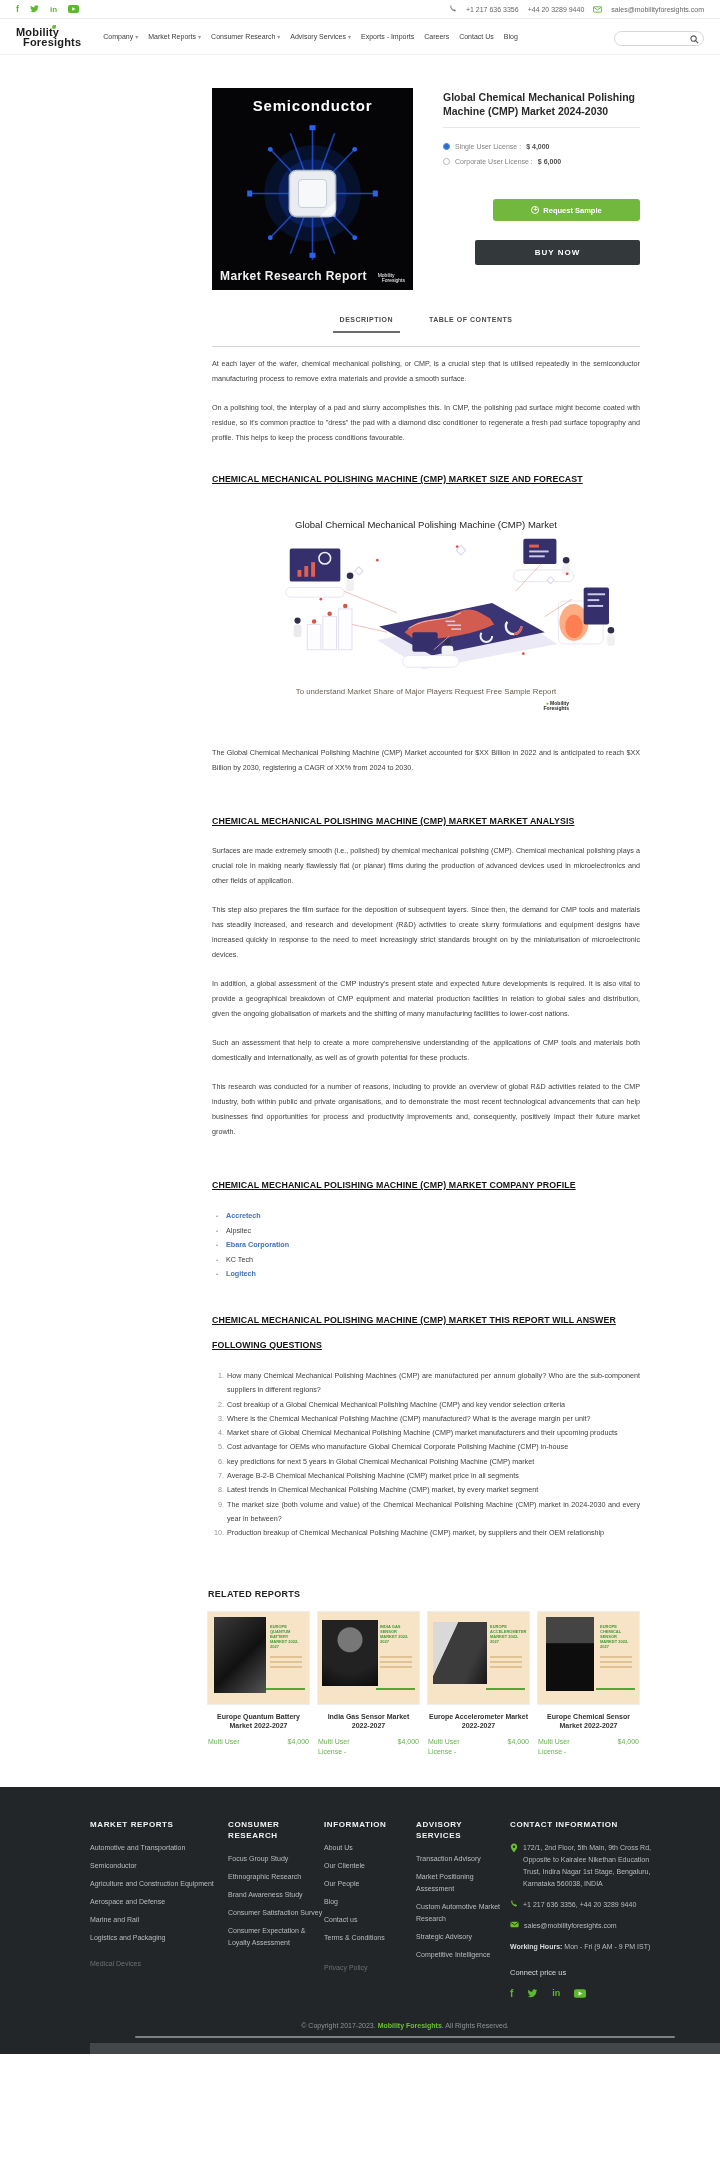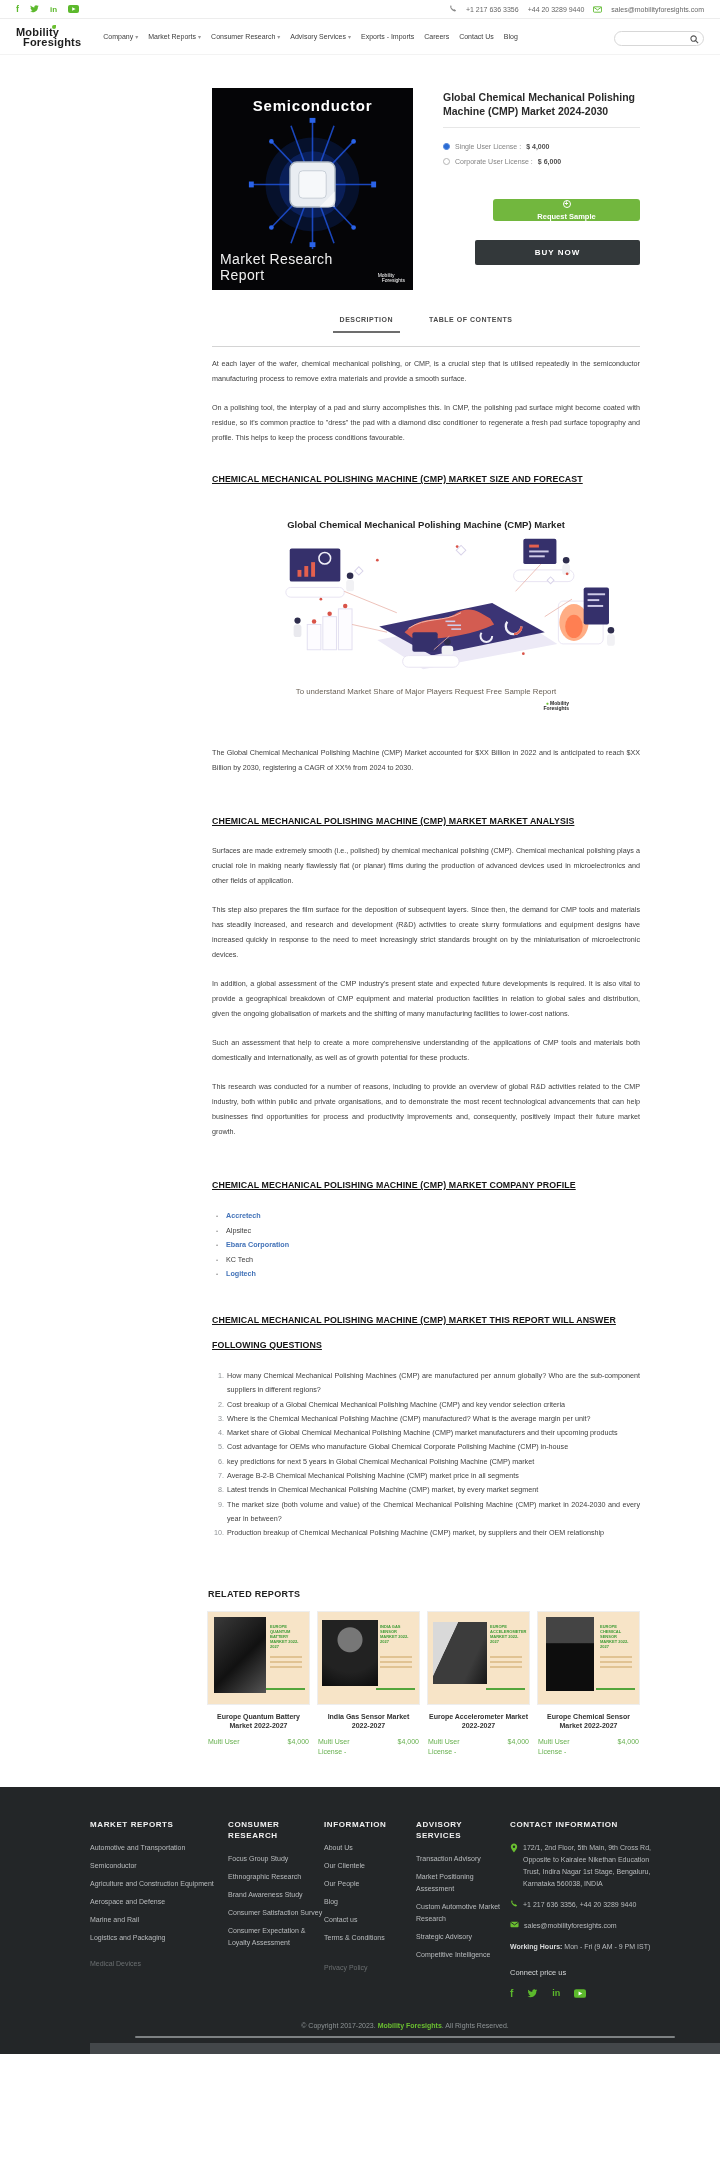--- a/index.html
+++ b/index.html
@@ -24,33 +24,33 @@
   .search-wrap { margin-left:auto; position:relative; }
   .search-input { width: 90px; height: 15px; border: 1px solid #d7d7d7; border-radius: 9px; outline:none; padding: 0 16px 0 7px; font-size:7px; }
   .search-ic { position:absolute; right:5px; top:3px; }
 
   
   .product { margin: 33px 0 0 212px; width: 428px; display:flex; gap: 30px; }
   .cover { width: 201px; height: 202px; background: #050507; display:flex; flex-direction:column; flex-shrink:0; }
   .cover-heading { color:#fff; font-size:15px; font-weight:600; letter-spacing:.8px; text-align:center; margin-top: 9px; }
   .cover svg { flex: 1; }
   .cover-bottom { display:flex; justify-content:space-between; align-items:flex-end; padding: 0 8px 7px 8px; }
-  .cover-footer { color:#f0f0f0; font-size:14px; letter-spacing:.4px; font-weight:400; }
+  .cover-footer { color:#f0f0f0; font-size:12px; letter-spacing:.4px; font-weight:700; }
   .cover-brand { color:#fff; font-size:5px; line-height:5px; text-align:left; }
   .cover-brand .b2 { margin-left:4px; }
   .pr-right { flex:1; display:flex; flex-direction:column; }
   .pr-title { font-size:10.5px; font-weight:bold; color:#2b2b2b; line-height:14px; margin-top:2px; }
   .pr-divider { border-top:1px solid #e7e7e7; margin: 9px 0 11px; }
   .license { display:flex; align-items:center; gap:5px; font-size:7px; color:#848484; height:15px; }
   .radio { width:7px; height:7px; border-radius:50%; border:1px solid #b5b5b5; background:#fff; flex-shrink:0; }
   .radio.sel { border:1px solid #2a6bd4; background: radial-gradient(circle, #2a6bd4 0 2.2px, #fff 2.6px); }
   .license .price { color:#4f4f4f; font-weight:bold; }
   .btn-sample { margin-top: 30px; margin-left:auto; width: 147px; height: 22px; background:#72b73e; color:#fff;
                 font-size:7.5px; font-weight:bold; display:flex; align-items:center; justify-content:center; gap:4px;
-                border:none; border-radius:3px; cursor:pointer;flex-direction:column; }
+                border:none; border-radius:3px; cursor:pointer; }
   .plus-ic { width:8px; height:8px; border-radius:50%; border:1px solid #fff; display:inline-flex; align-items:center; justify-content:center; font-size:6.5px; line-height:6px; }
   .btn-buy { margin-top: 19px; margin-left:auto; width: 165px; height: 25px; background:#33383a; color:#fff;
              font-size:8px; font-weight:bold; letter-spacing:1px; border:none; border-radius:2px; cursor:pointer; }
 
   
   .tabs { margin: 26px 0 0 212px; width: 428px; display:flex; justify-content:center; gap: 22px; }
   .tab { font-size:7px; font-weight:bold; letter-spacing:.5px; color:#4a4a4a; padding: 0 7px 8px; cursor:pointer; }
   .tab.active { border-bottom: 2px solid #6d6d6d; }
 
   
@@ -58,21 +58,21 @@
   .main-title { margin-top: 27px; font-size: 13px; font-weight:bold; color:#101010; text-decoration: underline; letter-spacing:.2px; }
   .rule { border-top: 1px solid #d4d4d4; margin-top: 13px; }
   .content { font-size: 7.2px; line-height: 15px; color: #3e3e3e; }
   .content h2 { font-size: 8.8px; color:#141414; text-decoration: underline; line-height:25px; letter-spacing:.1px; }
   .content p { text-align: justify; }
   .mt36{margin-top:34px;} .mt24{margin-top:22px;} .mt20{margin-top:34px;} .mt28{margin-top:26px;}
   .pgap { margin-top: 9px; }  .pgap2 { margin-top: 14px; }
 
   
   .infographic { margin: 26px auto 0; width: 402px; }
-  .ig-title { text-align:center; font-size:9.5px; font-weight:bold; color:#262626; line-height:13px; width: 330px; margin: 0 auto; }
+  .ig-title { text-align:center; font-size:9.5px; font-weight:normal; color:#262626; line-height:13px; width: 330px; margin: 0 auto; }
   .ig-caption { text-align:center; font-size:7.8px; color:#6b6257; line-height:12px; width: 330px; margin: 4px auto 0; }
   .ig-brand { text-align:right; font-size:5px; line-height:5px; color:#1d1d1d; margin: 3px 58px 0 0; font-weight:bold; }
   .ig-brand .g { color:#6abf30; }
 
   
   .companies { list-style:none; margin-top: 11px; }
   .companies li { font-size:7.2px; line-height:14.6px; color:#3d3d3d; padding-left: 14px; position:relative; }
   .companies li::before { content:"•"; position:absolute; left:4px; color:#9a9a9a; font-size:6px; }
   .companies li.link { color:#4272b8; font-weight:bold; }
 

